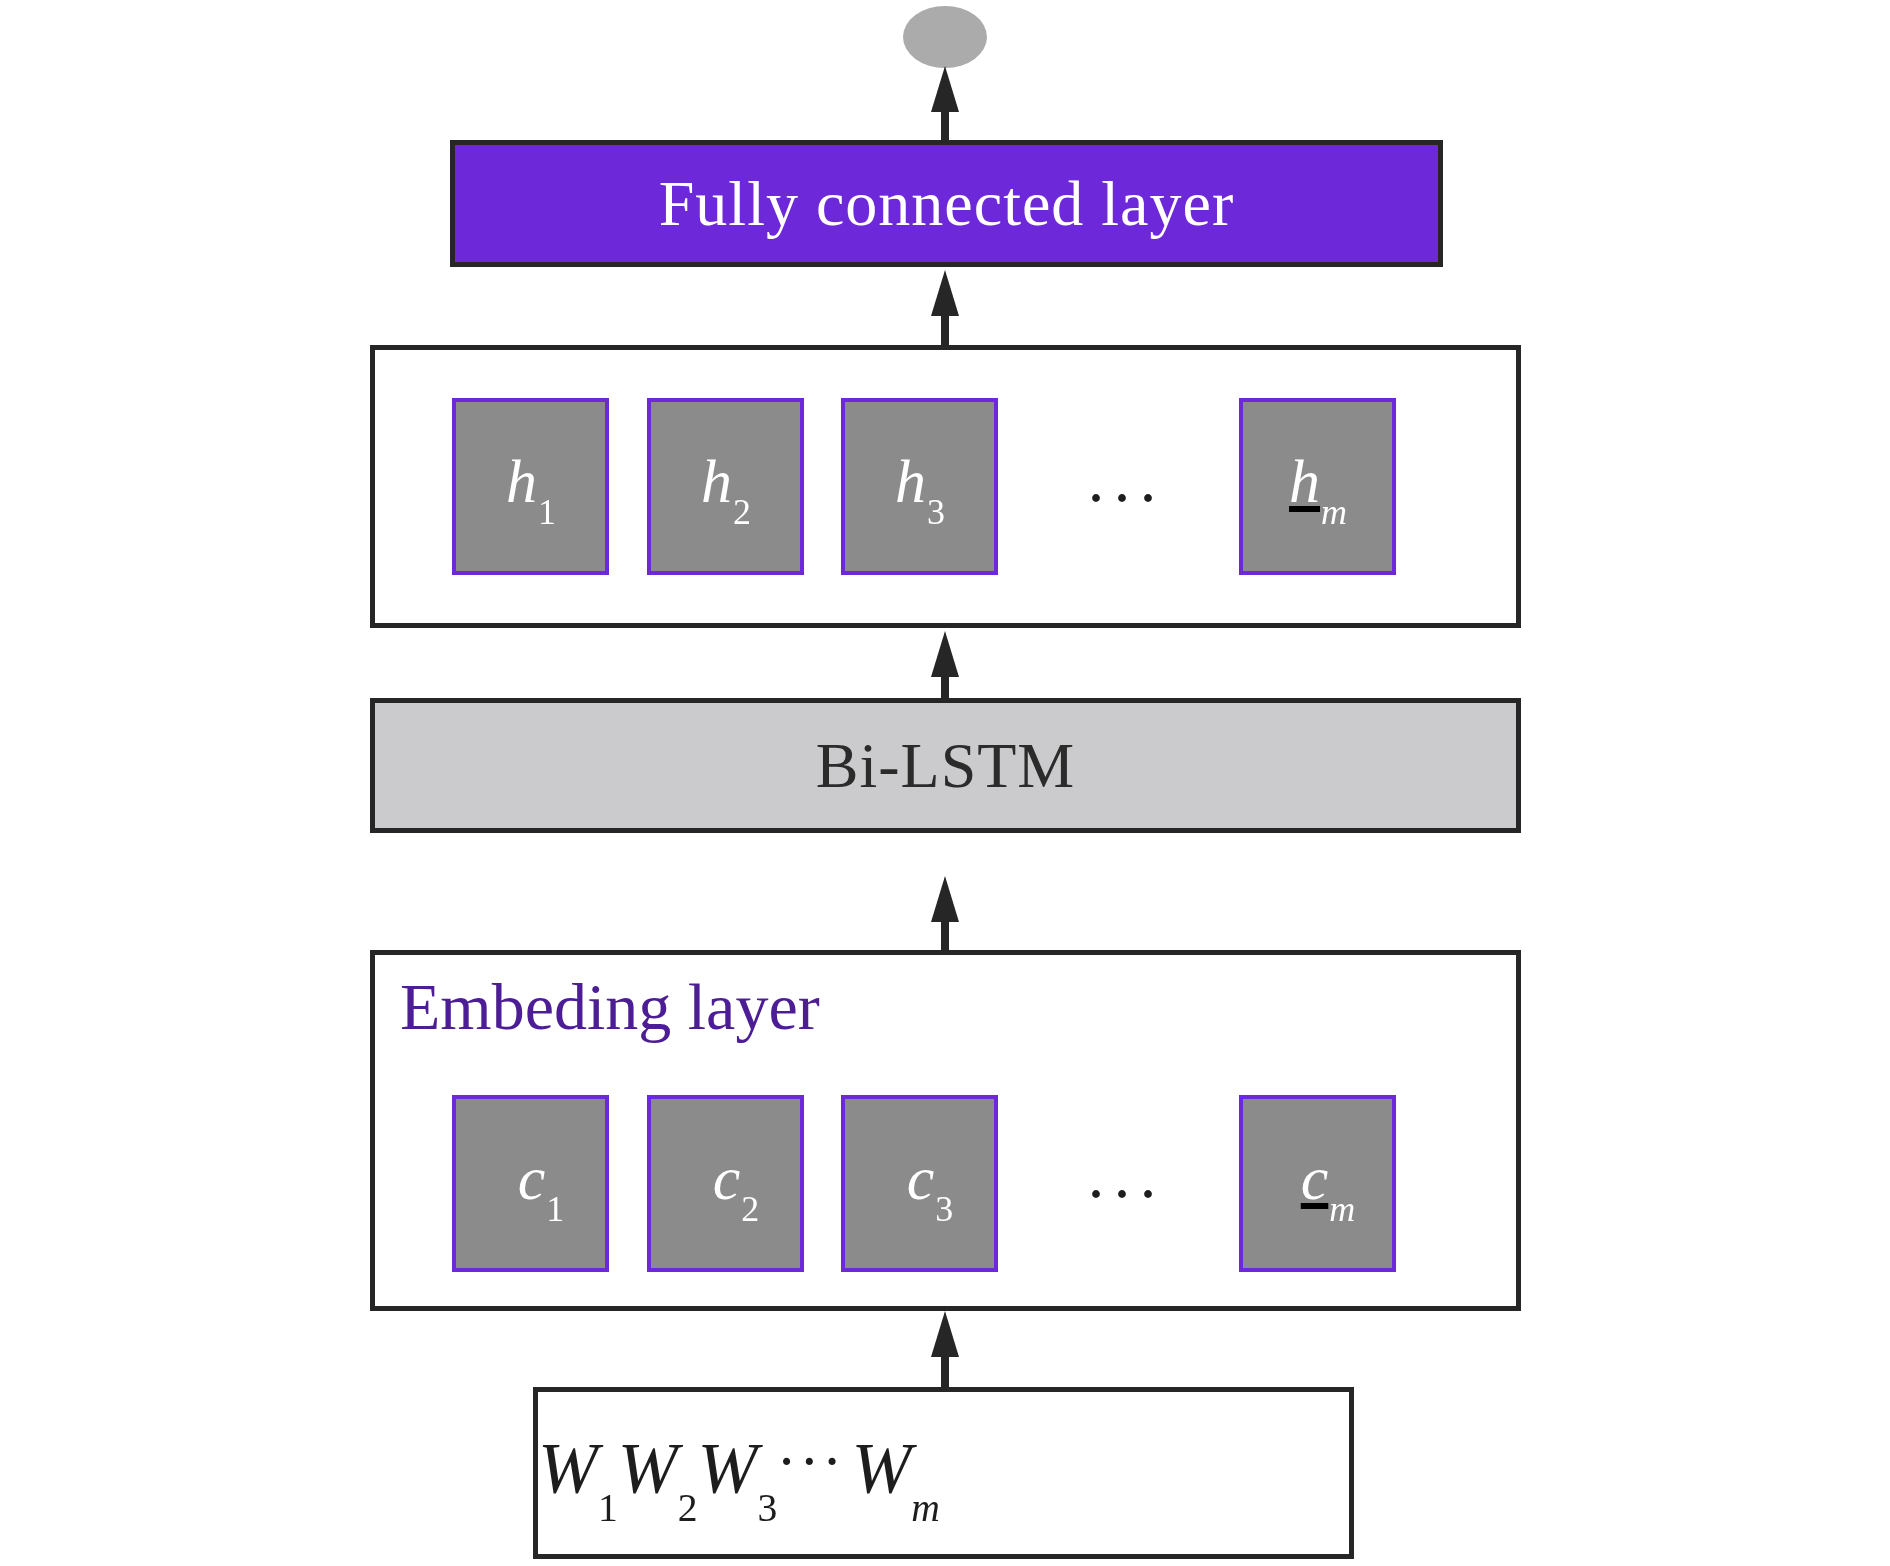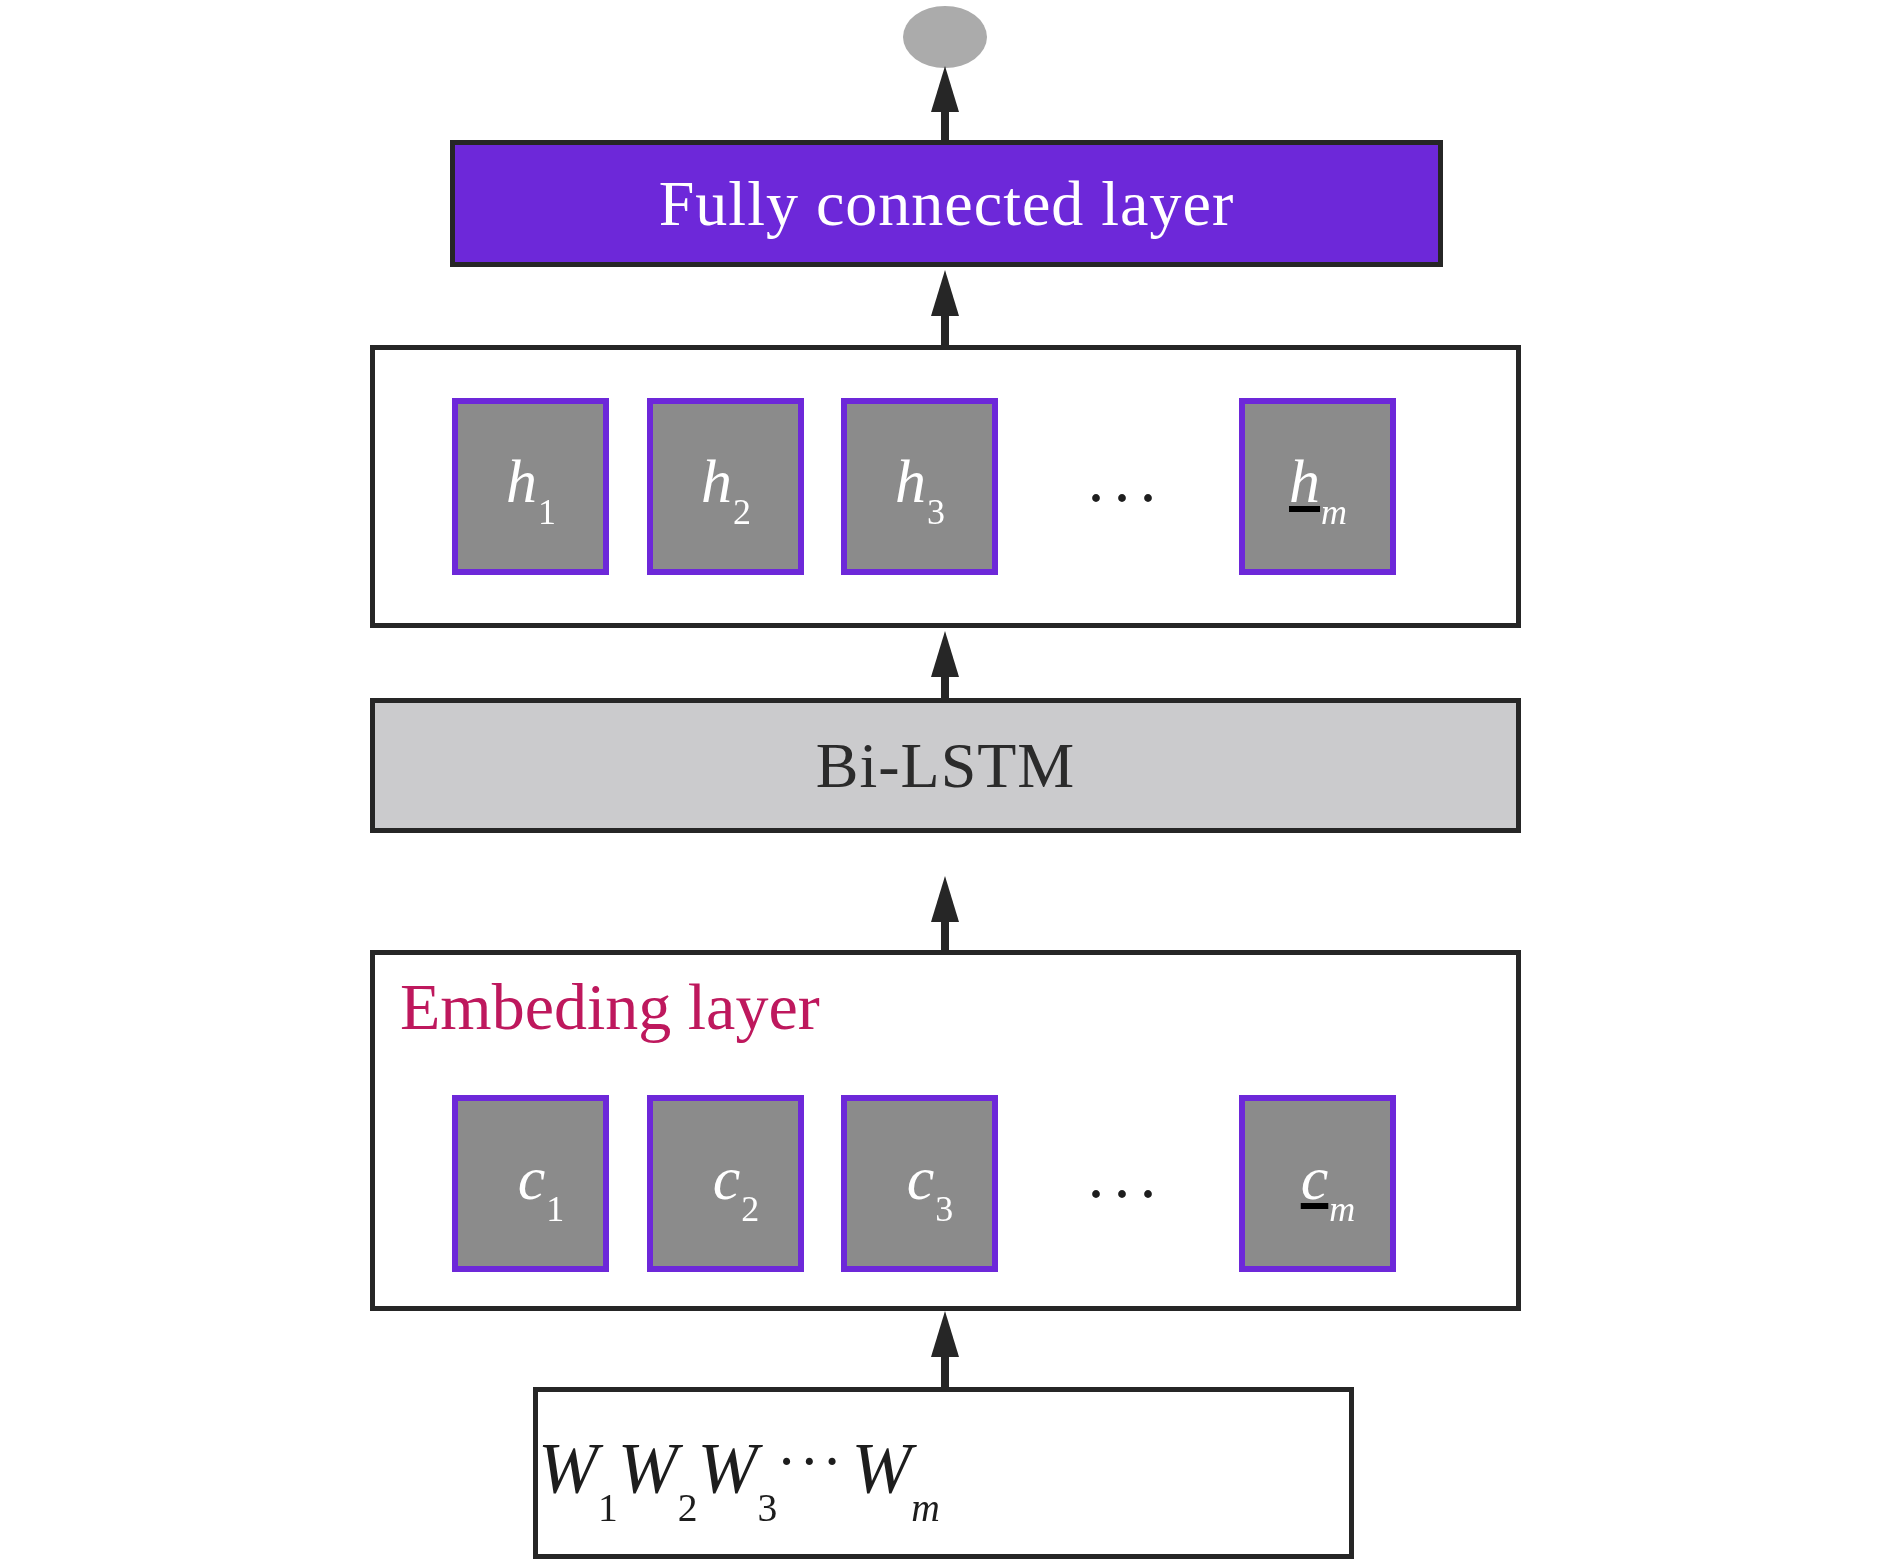--- a/index.html
+++ b/index.html
@@ -90,31 +90,31 @@
   }
   .bilstm-box .label {
     color: #2b2b2b;
     font-size: 64px;
     letter-spacing: 1px;
   }
 
   .embed-title {
     position: absolute;
     left: 25px; top: 14px;
-    color: #be185d;
+    color: #4c1d95;
     font-size: 66px;
     white-space: nowrap;
   }
 
   
   .cell {
     position: absolute;
     box-sizing: border-box;
     width: 157px; height: 177px;
-    border: 6px solid #6d28d9;
+    border: 4px solid #6d28d9;
     background: #8b8b8b;
     display: flex; align-items: center; justify-content: center;
   }
   .cell .sym {
     color: #ffffff;
     font-style: italic;
     font-size: 62px;
     line-height: 1;
   }
   .sym sub {

